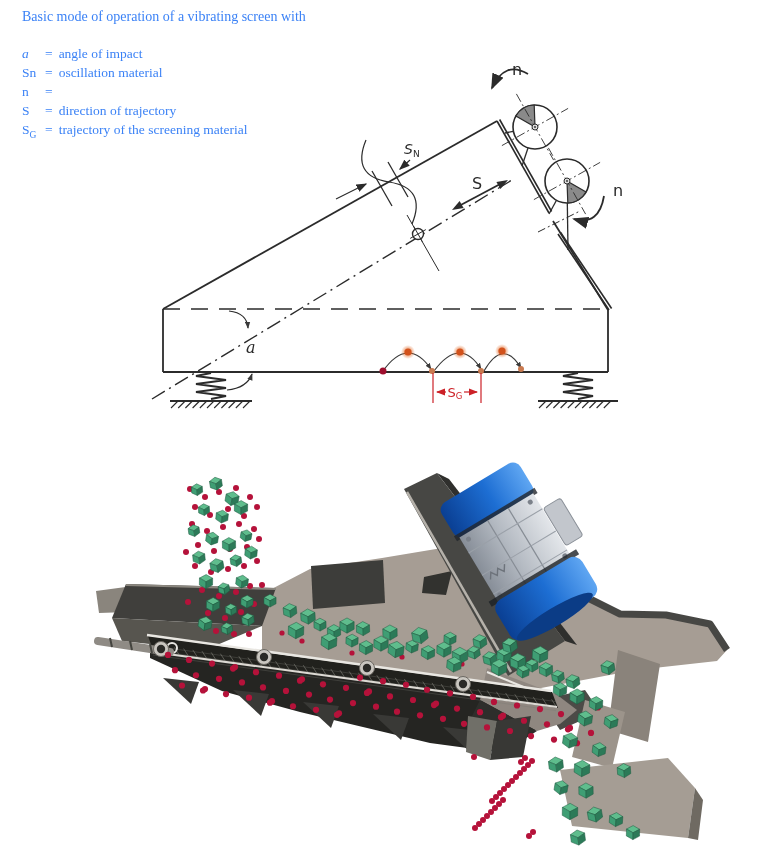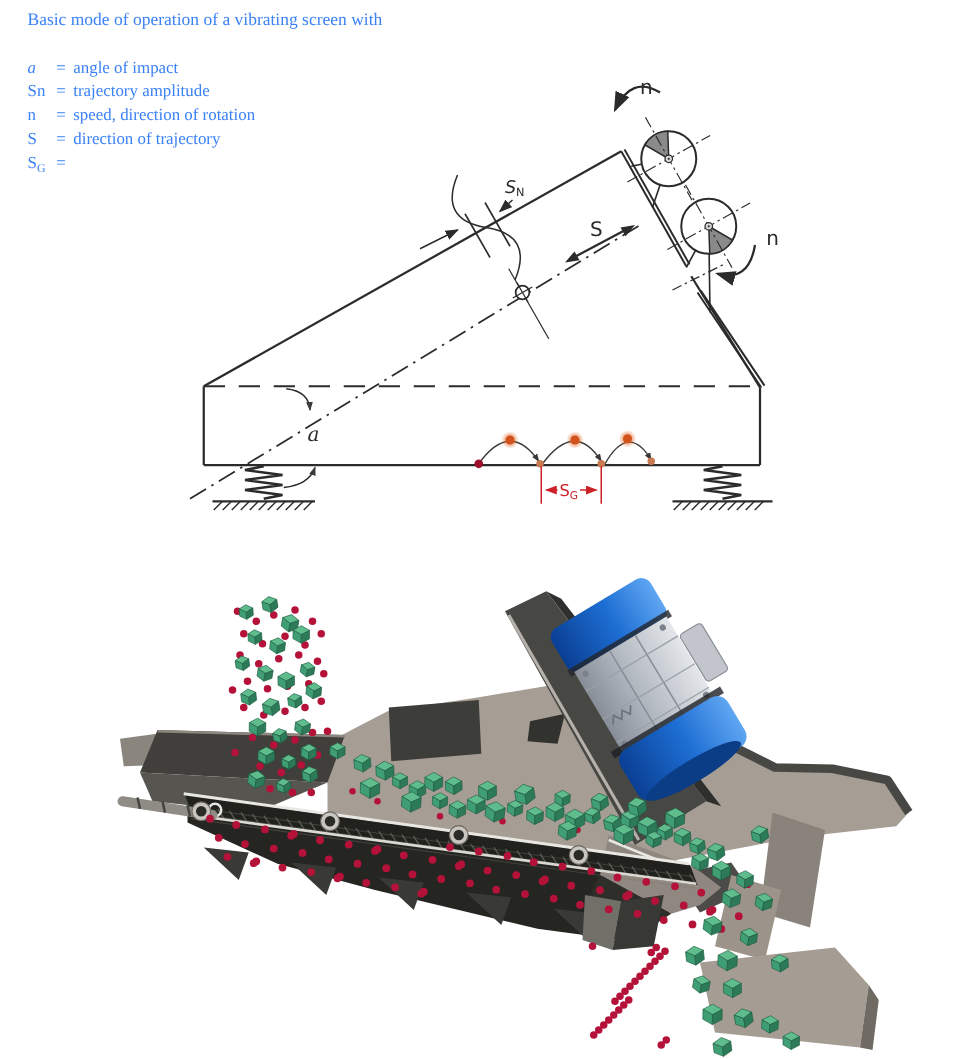--- a/index.html
+++ b/index.html
@@ -29,35 +29,35 @@
     </div>
     <div class="legend" id="legend">
         <div class="lg-row">
           <span class="lg-sym"><i>a</i></span>
           <span class="lg-eq">=</span>
           <span class="lg-def">angle of impact</span>
         </div>
         <div class="lg-row">
           <span class="lg-sym"><span>Sn</span></span>
           <span class="lg-eq">=</span>
-          <span class="lg-def">trajectory amplitude</span>
+          <span class="lg-def">oscillation material</span>
         </div>
         <div class="lg-row">
           <span class="lg-sym"><span>n</span></span>
           <span class="lg-eq">=</span>
-          <span class="lg-def">speed, direction of rotation</span>
         </div>
         <div class="lg-row">
           <span class="lg-sym"><span>S</span></span>
           <span class="lg-eq">=</span>
           <span class="lg-def">direction of trajectory</span>
         </div>
         <div class="lg-row">
           <span class="lg-sym"><span>S</span><sub>G</sub></span>
           <span class="lg-eq">=</span>
+          <span class="lg-def">trajectory of the screening material</span>
         </div>
       </div>
   </div>
 
   <svg id="fig-diagram" width="768" height="450" viewBox="0 0 768 450">
     <defs>
       <marker id="mh" viewBox="0 0 8 6" refX="7" refY="3" markerWidth="9" markerHeight="7" orient="auto">
         <path d="M0,0 L8,3 L0,6 Z" fill="#2b2b2b"></path>
       </marker>
       <marker id="mhs" viewBox="0 0 8 6" refX="7" refY="3" markerWidth="6" markerHeight="5" orient="auto">

